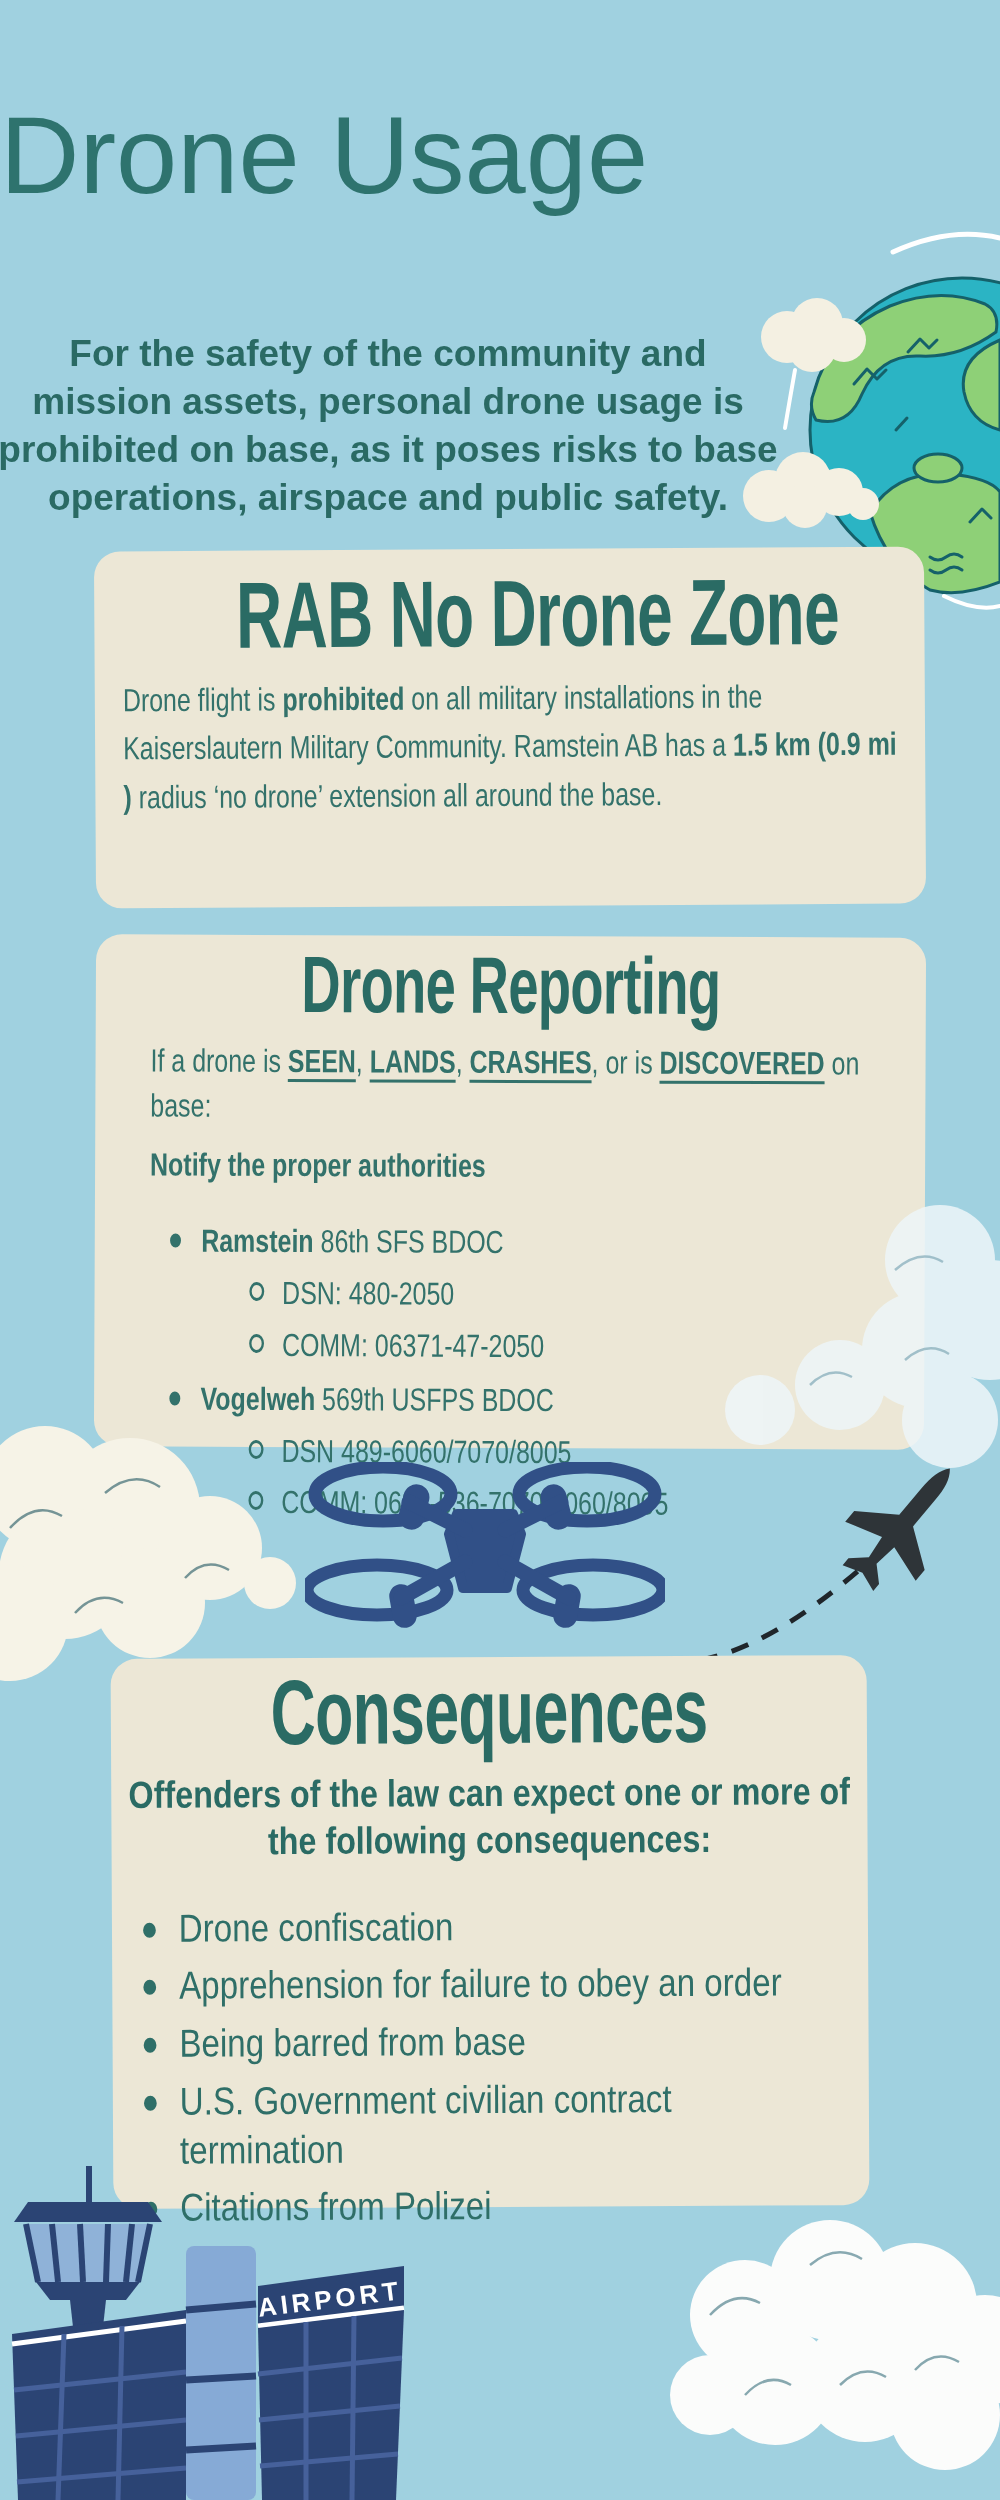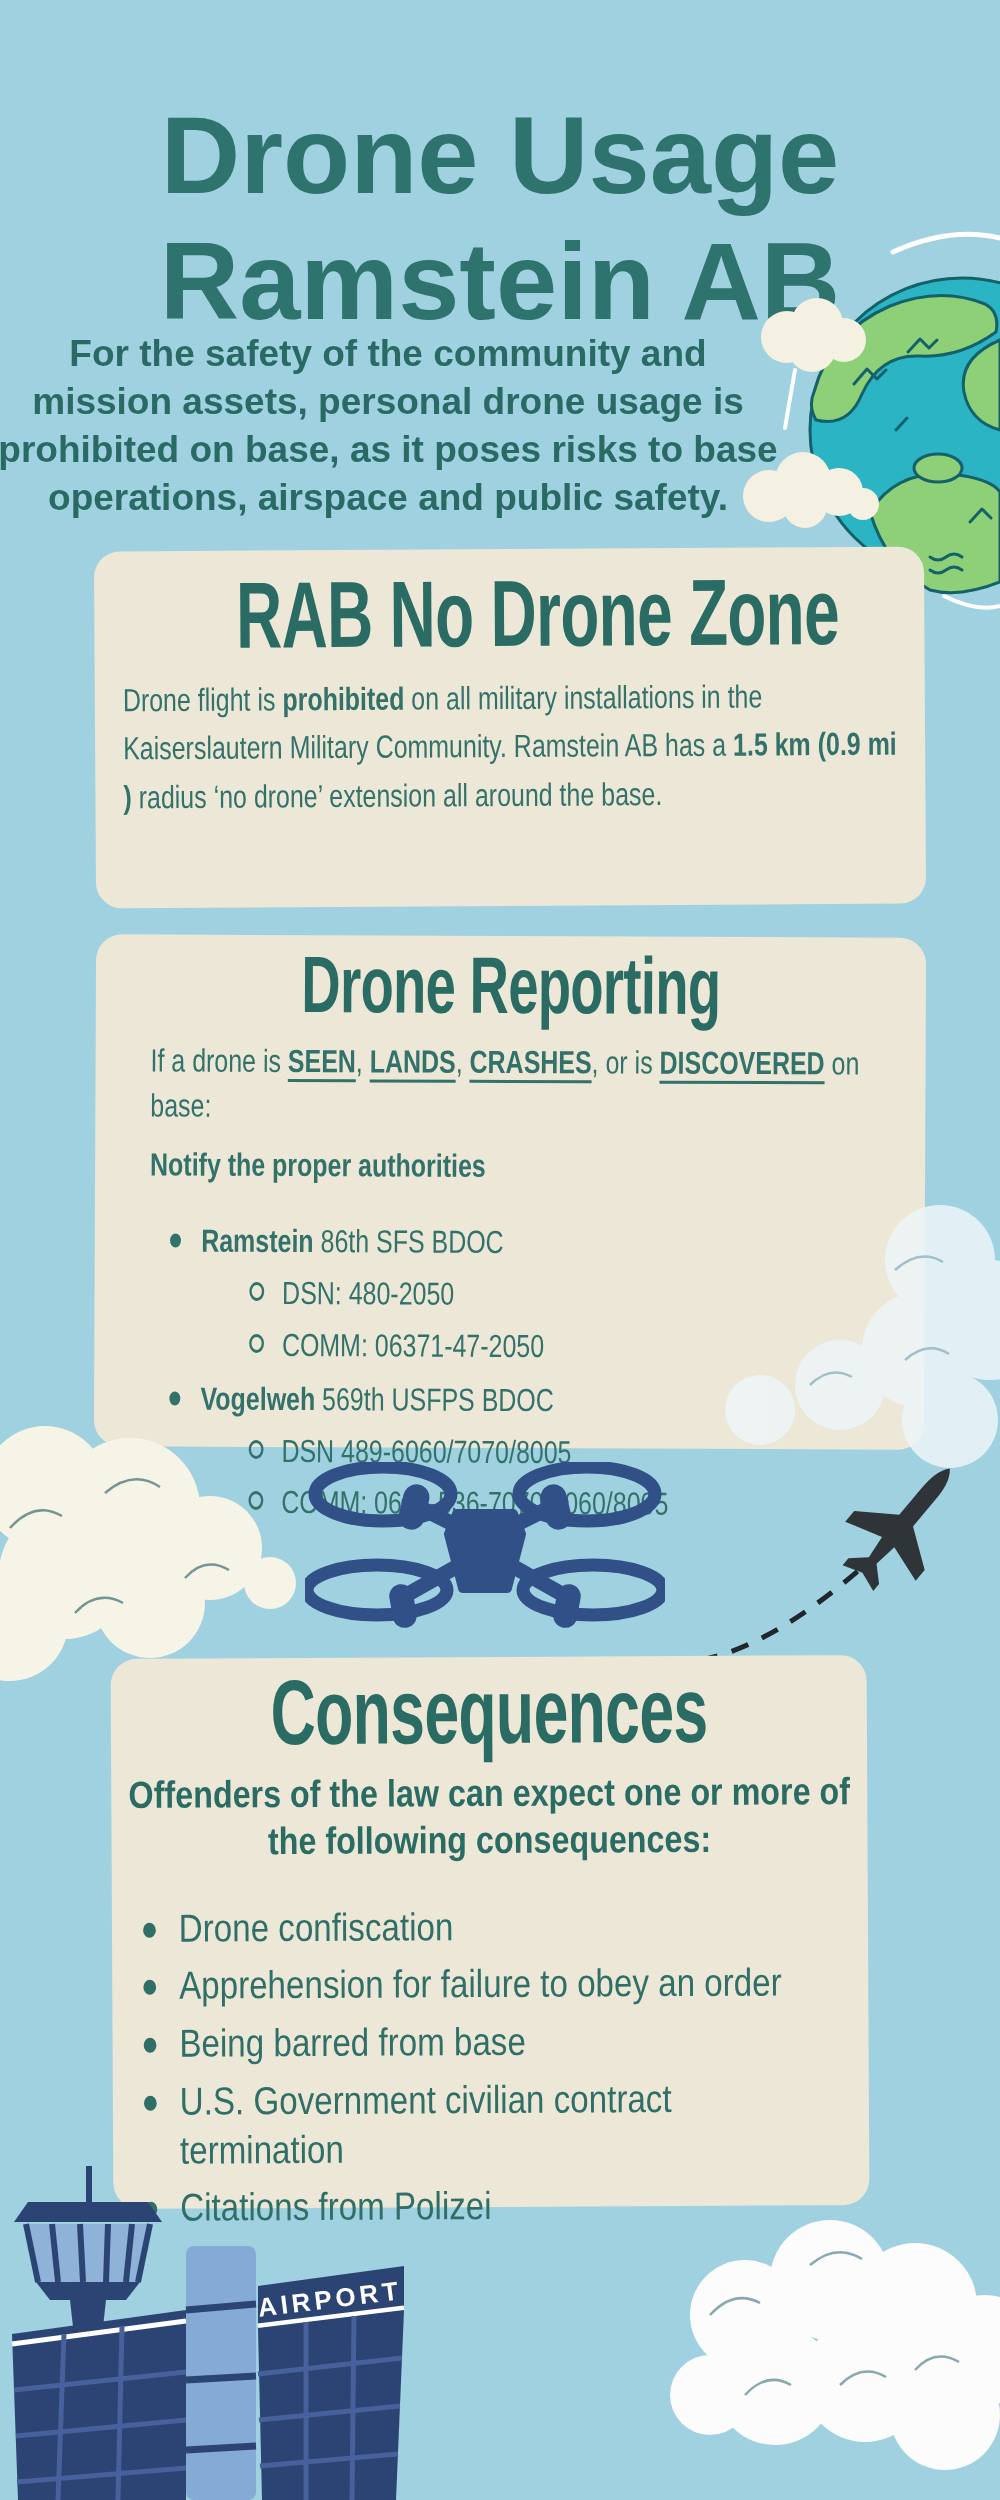--- a/index.html
+++ b/index.html
@@ -3,22 +3,22 @@
 <meta charset="utf-8">
 <style>
   html,body{margin:0;padding:0;}
   .page{
     position:relative;width:1000px;height:2500px;overflow:hidden;
     background:#a0d1e0;font-family:"Liberation Sans",sans-serif;
     color:#33726b;
   }
   
   .title{
-    position:absolute;top:18px;left:0;width:100%;text-align:center;
-    font-weight:bold;font-size:110px;line-height:1.15;color:#2e736e;
+    position:absolute;top:18px;left:0;width:100%;text-align:left;
+    font-weight:normal;font-size:110px;line-height:1.15;color:#2e736e;
     letter-spacing:0px;
   }
   .title span{display:block;}
   
   .intro{
     position:absolute;top:330px;left:388px;width:900px;
     transform:translateX(-50%);
     text-align:center;font-weight:bold;font-size:37px;line-height:1.30;
     color:#2a6a64;
   }
@@ -82,21 +82,20 @@
   }
   .overlay{position:absolute;left:0;top:0;pointer-events:none;}
 </style>
 </head>
 <body>
 
 <div class="page">
 
   <h1 class="title">
     <span>Drone Usage</span>
-    <span>Ramstein AB</span>
   </h1>
 
   <svg class="abs" style="left:800px;top:262px;" width="200" height="340" viewBox="0 0 200 340" aria-hidden="true">
     <circle cx="162" cy="168" r="152" fill="#2bb4c4" stroke="#15616a" stroke-width="3"></circle>
     <path d="M14,130 Q30,70 90,44 Q140,24 185,42 Q200,50 196,70 Q160,96 120,94 Q80,92 62,132 Q48,166 16,158 Q8,144 14,130 Z" fill="#8ed077" stroke="#15616a" stroke-width="3"></path>
     <path d="M200,78 Q158,96 164,130 Q170,160 200,168 Z" fill="#8ed077" stroke="#15616a" stroke-width="3"></path>
     <path d="M70,250 Q96,208 150,212 Q190,216 200,230 L200,320 Q160,336 130,328 Q86,304 70,250 Z" fill="#8ed077" stroke="#15616a" stroke-width="3"></path>
     <ellipse cx="138" cy="206" rx="24" ry="14" fill="#8ed077" stroke="#15616a" stroke-width="3"></ellipse>
     <g stroke="#15616a" stroke-width="3" fill="none" stroke-linecap="round" stroke-linejoin="round">
       <path d="M54,122 l13,-15 l10,10 l9,-9"></path>

